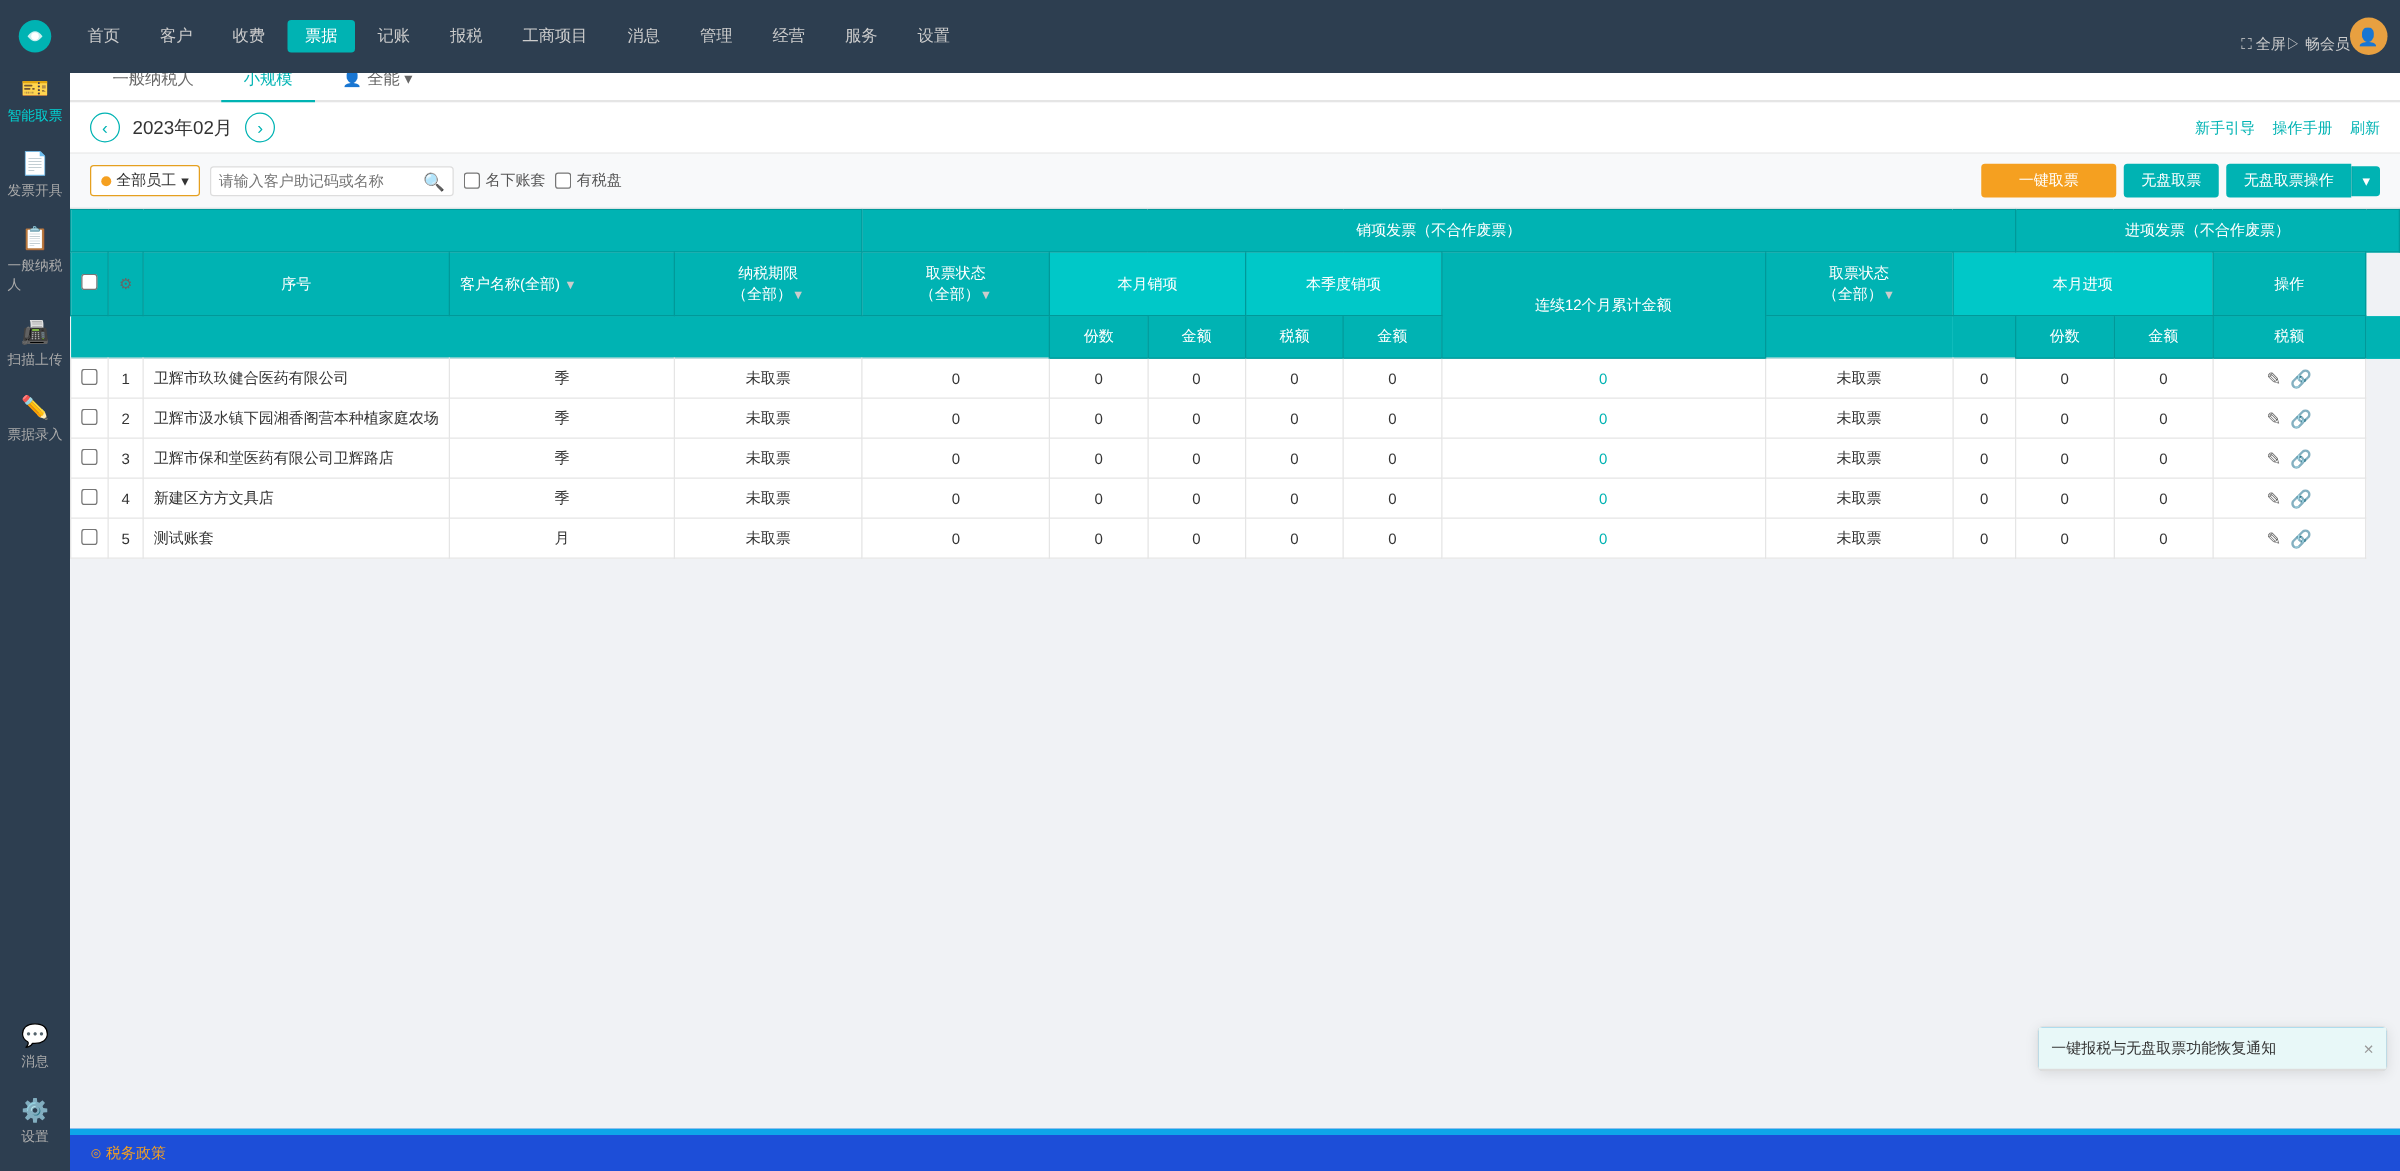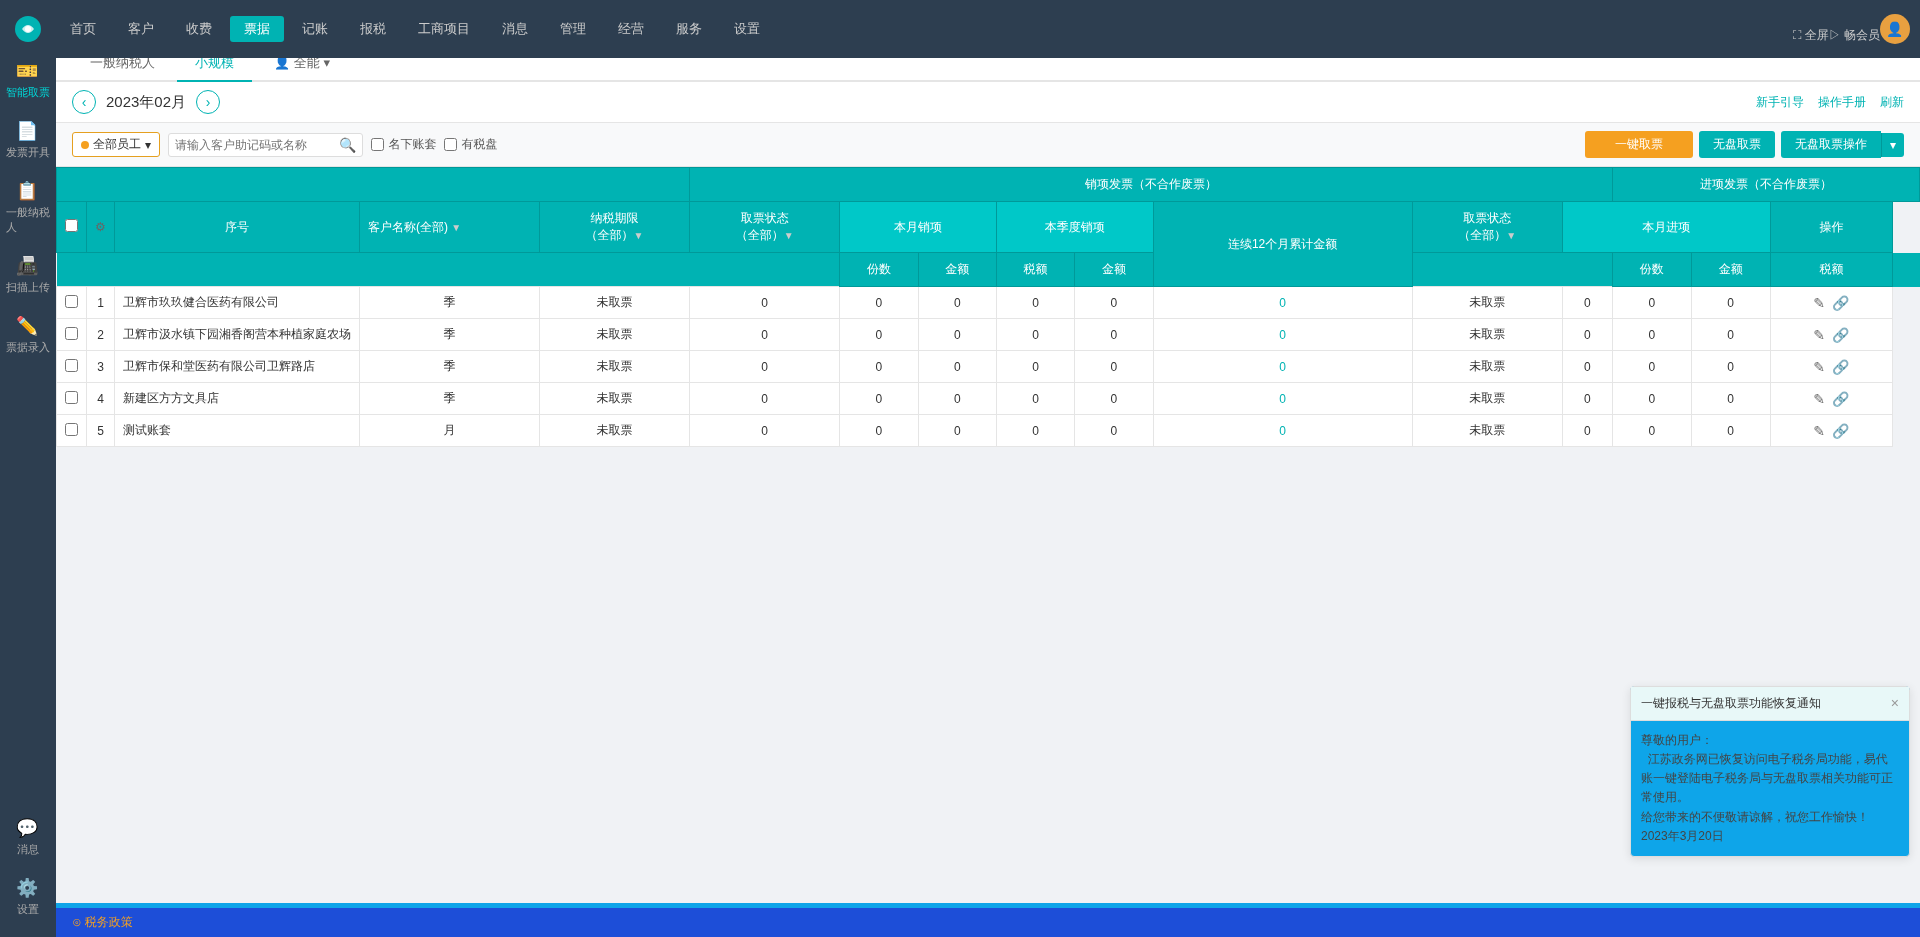--- a/index.html
+++ b/index.html
@@ -615,21 +615,13 @@
   <div class="footer">
     <span>⊙ 税务政策</span>
   </div>
 </div>
 
 <div class="notification-popup">
   <div class="notification-header">
     <span>一键报税与无盘取票功能恢复通知</span>
     <span class="notification-close">×</span>
   </div>
-  <div class="notification-body">
-    <div>
-      尊敬的用户：<br>
-      &nbsp;&nbsp;江苏政务网已恢复访问电子税务局功能，易代账一键登陆电子税务局与无盘取票相关功能可正常使用。<br>
-      给您带来的不便敬请谅解，祝您工作愉快！<br>
-      2023年3月20日
-    </div>
-  </div>
 </div>
 
 </body></html>

